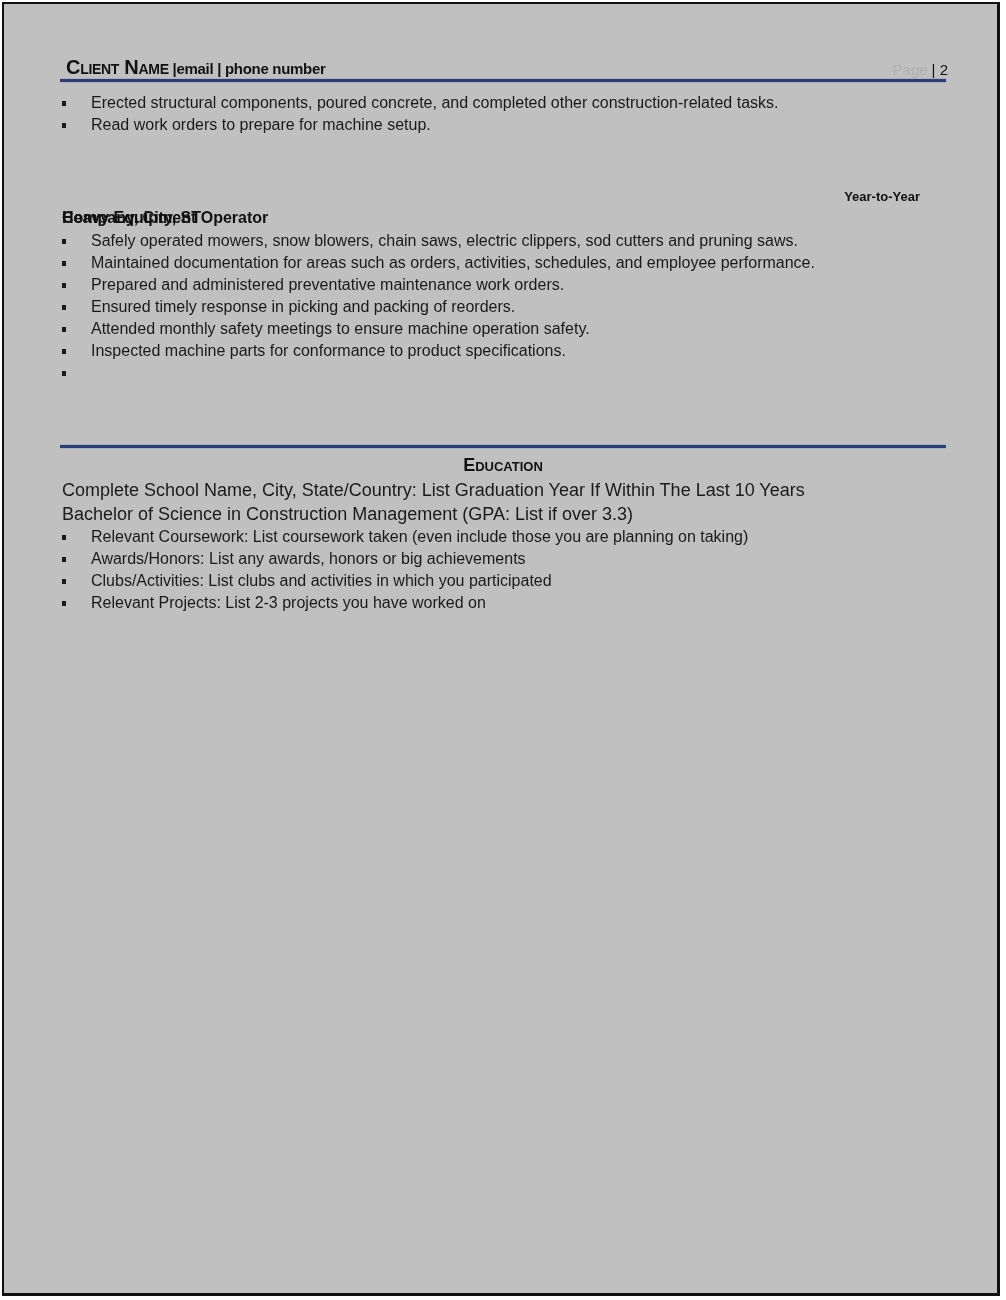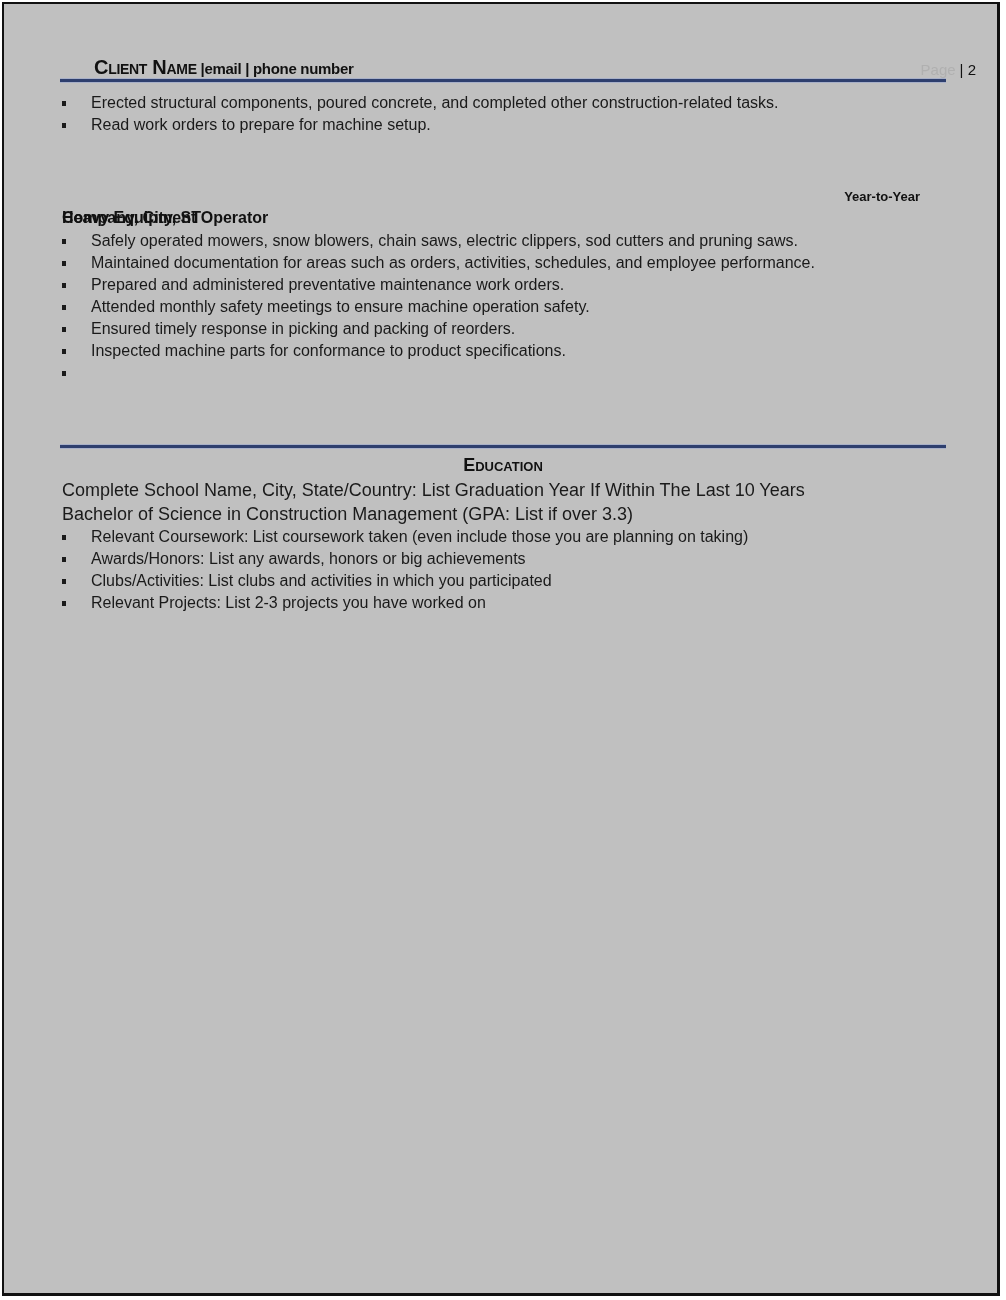--- a/index.html
+++ b/index.html
@@ -16,21 +16,21 @@
       width: 998px; height: 1294px;
       background: #c0c0c0;
       border: 2px solid #111;
       border-right-width: 3px;
       border-bottom-width: 3px;
       box-sizing: border-box;
     }
     .header {
       position: absolute;
       left: 62px; top: 52px;
-      width: 884px; height: 28px; margin-left: 28px;
+      width: 884px; height: 28px;
     }
     .client-name {
       position: absolute; left: 0; top: 0;
       font-size: 20px; font-weight: bold; color: #111;
       font-variant: small-caps;
       letter-spacing: -0.3px;
     }
     .contact {
       font-size: 15px; font-weight: bold; font-variant: normal;
     }
@@ -112,22 +112,22 @@
 </ul>
 
 <div class="job-company">Company, City, ST</div>
 <div class="job-dates">Year-to-Year</div>
 <div class="job-title">Heavy Equipment Operator</div>
 
 <ul class="bullets" style="top:230px;">
   <li><span class="bullet"></span><span>Safely operated mowers, snow blowers, chain saws, electric clippers, sod cutters and pruning saws.</span></li>
   <li><span class="bullet"></span><span>Maintained documentation for areas such as orders, activities, schedules, and employee performance.</span></li>
   <li><span class="bullet"></span><span>Prepared and administered preventative maintenance work orders.</span></li>
+  <li><span class="bullet"></span><span>Ensured timely response in picking and packing of reorders.</span></li>
   <li><span class="bullet"></span><span>Attended monthly safety meetings to ensure machine operation safety.</span></li>
-  <li><span class="bullet"></span><span>Ensured timely response in picking and packing of reorders.</span></li>
   <li><span class="bullet"></span><span>Inspected machine parts for conformance to product specifications.</span></li>
   <li><span class="bullet"></span></li>
 </ul>
 
 <div class="rule edu"></div>
 
 <div class="edu-heading">Education</div>
 <div class="school">Complete School Name, City, State/Country: List Graduation Year If Within The Last 10 Years</div>
 <div class="degree">Bachelor of Science in Construction Management (GPA:  List if over 3.3)</div>
 

